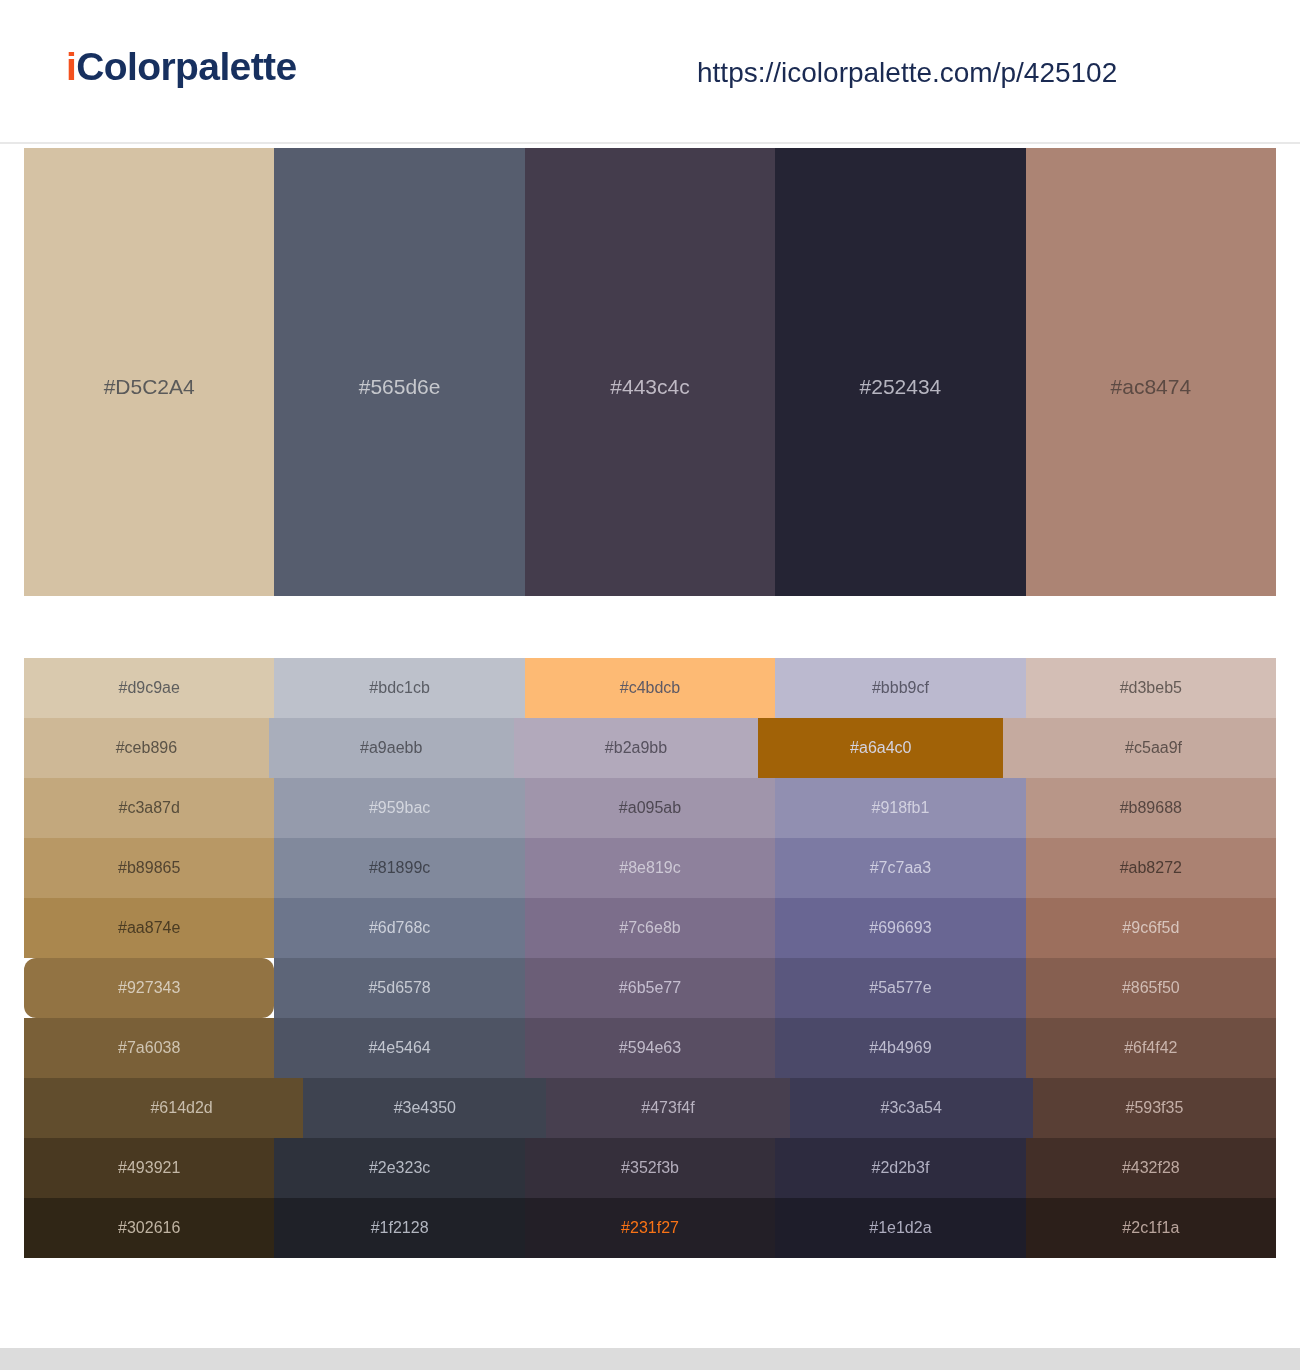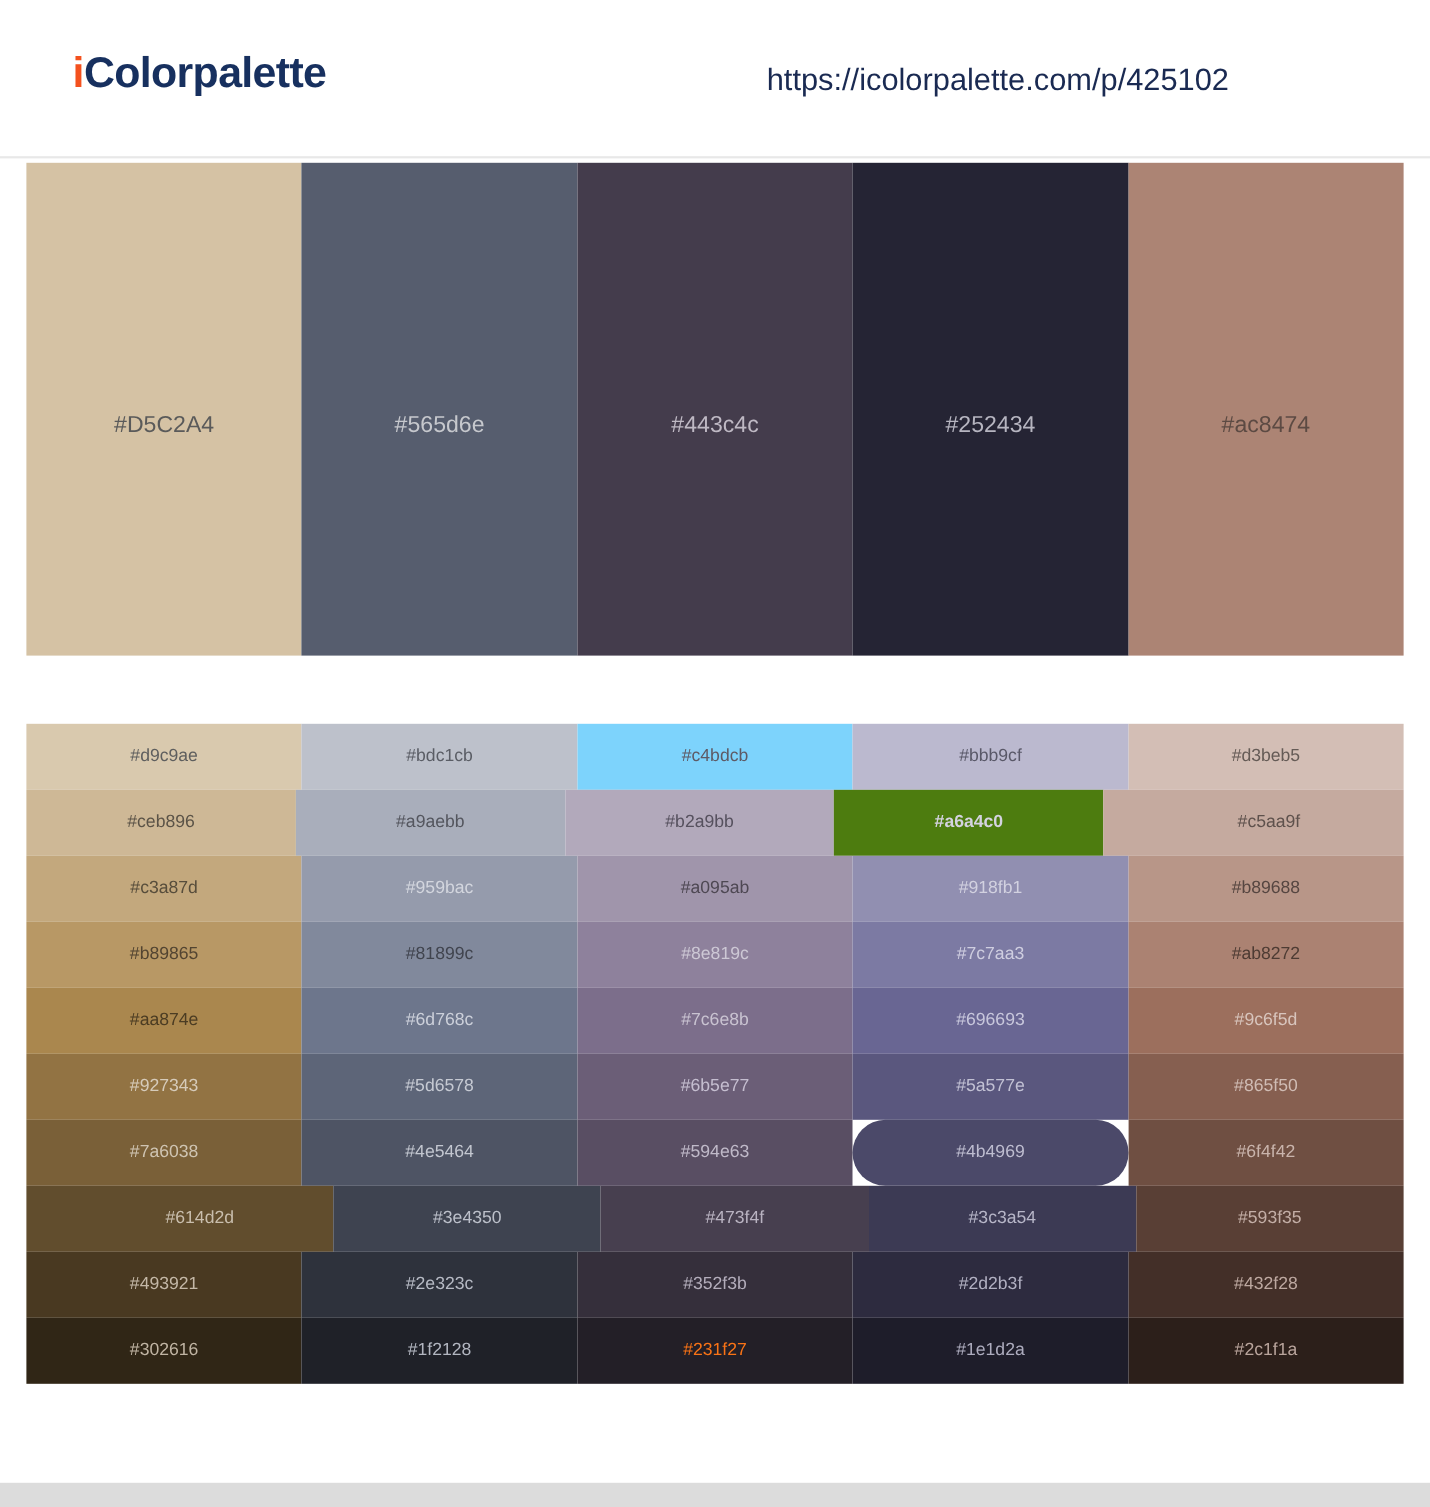--- a/index.html
+++ b/index.html
@@ -136,29 +136,29 @@
       </div>
       <div class="palette-swatch" style="background: rgb(172, 132, 116);">
         <div class="swatch-label" style="color: rgb(92, 74, 67);">#ac8474</div>
       </div>
     </section>
 
   <section class="shade-grid">
       <div class="shade-row">
         <div class="shade-cell" style="background: rgb(217, 201, 174); color: rgb(94, 94, 94);">#d9c9ae</div>
         <div class="shade-cell" style="background: rgb(189, 193, 203); color: rgb(90, 93, 101);">#bdc1cb</div>
-        <div class="shade-cell" style="background: #7dd3fc; color: rgb(94, 90, 101);">#c4bdcb</div>
+        <div class="shade-cell" style="background: #fdba74; color: rgb(94, 90, 101);">#c4bdcb</div>
         <div class="shade-cell" style="background: rgb(187, 185, 207); color: rgb(89, 88, 104);">#bbb9cf</div>
         <div class="shade-cell" style="background: rgb(211, 190, 181); color: rgb(101, 91, 86);">#d3beb5</div>
       </div>
       <div class="shade-row">
         <div class="shade-cell" style="background: rgb(206, 184, 150); color: rgb(91, 83, 71);">#ceb896</div>
         <div class="shade-cell" style="background: rgb(169, 174, 187); color: rgb(84, 86, 94);">#a9aebb</div>
         <div class="shade-cell" style="background: rgb(178, 169, 187); color: rgb(86, 81, 94);">#b2a9bb</div>
-        <div class="shade-cell" style="background: #4d7c0f; color: rgb(212, 211, 224); font-weight: bold;">#a6a4c0</div>
+        <div class="shade-cell" style="background: #a16207; color: rgb(212, 211, 224);">#a6a4c0</div>
         <div class="shade-cell" style="background: rgb(197, 170, 159); color: rgb(94, 81, 76); padding-left: 28px;">#c5aa9f</div>
       </div>
       <div class="shade-row">
         <div class="shade-cell" style="background: rgb(195, 168, 125); color: rgb(87, 77, 59);">#c3a87d</div>
         <div class="shade-cell" style="background: rgb(149, 155, 172); color: rgb(211, 214, 222);">#959bac</div>
         <div class="shade-cell" style="background: rgb(160, 149, 171); color: rgb(78, 72, 83);">#a095ab</div>
         <div class="shade-cell" style="background: rgb(145, 143, 177); color: rgb(210, 209, 224);">#918fb1</div>
         <div class="shade-cell" style="background: rgb(184, 150, 136); color: rgb(86, 70, 65);">#b89688</div>
       </div>
       <div class="shade-row">
@@ -169,31 +169,31 @@
         <div class="shade-cell" style="background: rgb(171, 130, 114); color: rgb(77, 59, 51);">#ab8272</div>
       </div>
       <div class="shade-row">
         <div class="shade-cell" style="background: rgb(170, 135, 78); color: rgb(75, 60, 35);">#aa874e</div>
         <div class="shade-cell" style="background: rgb(109, 118, 140); color: rgb(204, 208, 218);">#6d768c</div>
         <div class="shade-cell" style="background: rgb(124, 110, 139); color: rgb(201, 195, 209);">#7c6e8b</div>
         <div class="shade-cell" style="background: rgb(105, 102, 147); color: rgb(200, 199, 220);">#696693</div>
         <div class="shade-cell" style="background: rgb(156, 111, 93); color: rgb(216, 197, 189);">#9c6f5d</div>
       </div>
       <div class="shade-row">
-        <div class="shade-cell" style="background: rgb(146, 115, 67); color: rgb(214, 203, 186);">#927343</div>
+        <div class="shade-cell" style="background: rgb(146, 115, 67); color: rgb(214, 203, 186); border-radius: 12px;">#927343</div>
         <div class="shade-cell" style="background: rgb(93, 101, 120); color: rgb(198, 202, 211);">#5d6578</div>
         <div class="shade-cell" style="background: rgb(107, 94, 119); color: rgb(197, 190, 208);">#6b5e77</div>
         <div class="shade-cell" style="background: rgb(90, 87, 126); color: rgb(194, 193, 212);">#5a577e</div>
         <div class="shade-cell" style="background: rgb(134, 95, 80); color: rgb(208, 188, 180);">#865f50</div>
       </div>
       <div class="shade-row">
         <div class="shade-cell" style="background: rgb(122, 96, 56); color: rgb(207, 196, 178);">#7a6038</div>
         <div class="shade-cell" style="background: rgb(78, 84, 100); color: rgb(195, 199, 208);">#4e5464</div>
         <div class="shade-cell" style="background: rgb(89, 78, 99); color: rgb(192, 186, 201);">#594e63</div>
-        <div class="shade-cell" style="background: rgb(75, 73, 105); color: rgb(190, 189, 208); border-radius: 30px;">#4b4969</div>
+        <div class="shade-cell" style="background: rgb(75, 73, 105); color: rgb(190, 189, 208);">#4b4969</div>
         <div class="shade-cell" style="background: rgb(111, 79, 66); color: rgb(201, 180, 172);">#6f4f42</div>
       </div>
       <div class="shade-row">
         <div class="shade-cell" style="background: rgb(97, 77, 45); color: rgb(201, 190, 173); padding-left: 36px;">#614d2d</div>
         <div class="shade-cell" style="background: rgb(62, 67, 80); color: rgb(188, 192, 202);">#3e4350</div>
         <div class="shade-cell" style="background: rgb(71, 63, 79); color: rgb(185, 179, 193);">#473f4f</div>
         <div class="shade-cell" style="background: rgb(60, 58, 84); color: rgb(183, 182, 200);">#3c3a54</div>
         <div class="shade-cell" style="background: rgb(89, 63, 53); color: rgb(195, 174, 166);">#593f35</div>
       </div>
       <div class="shade-row">

